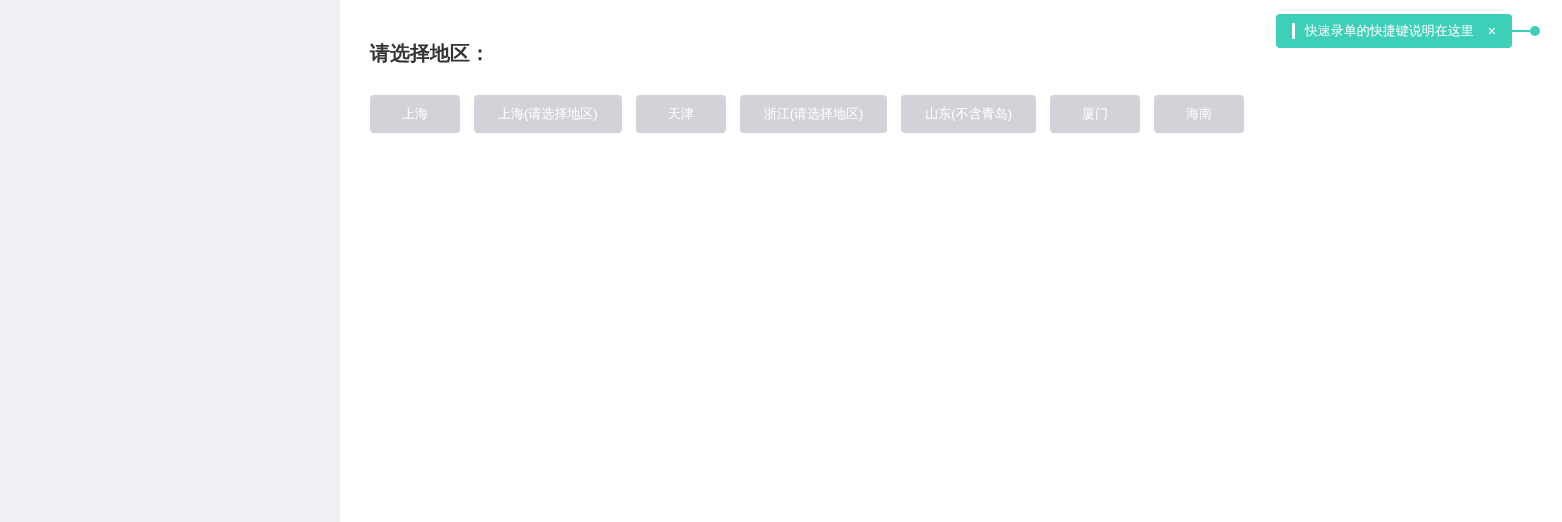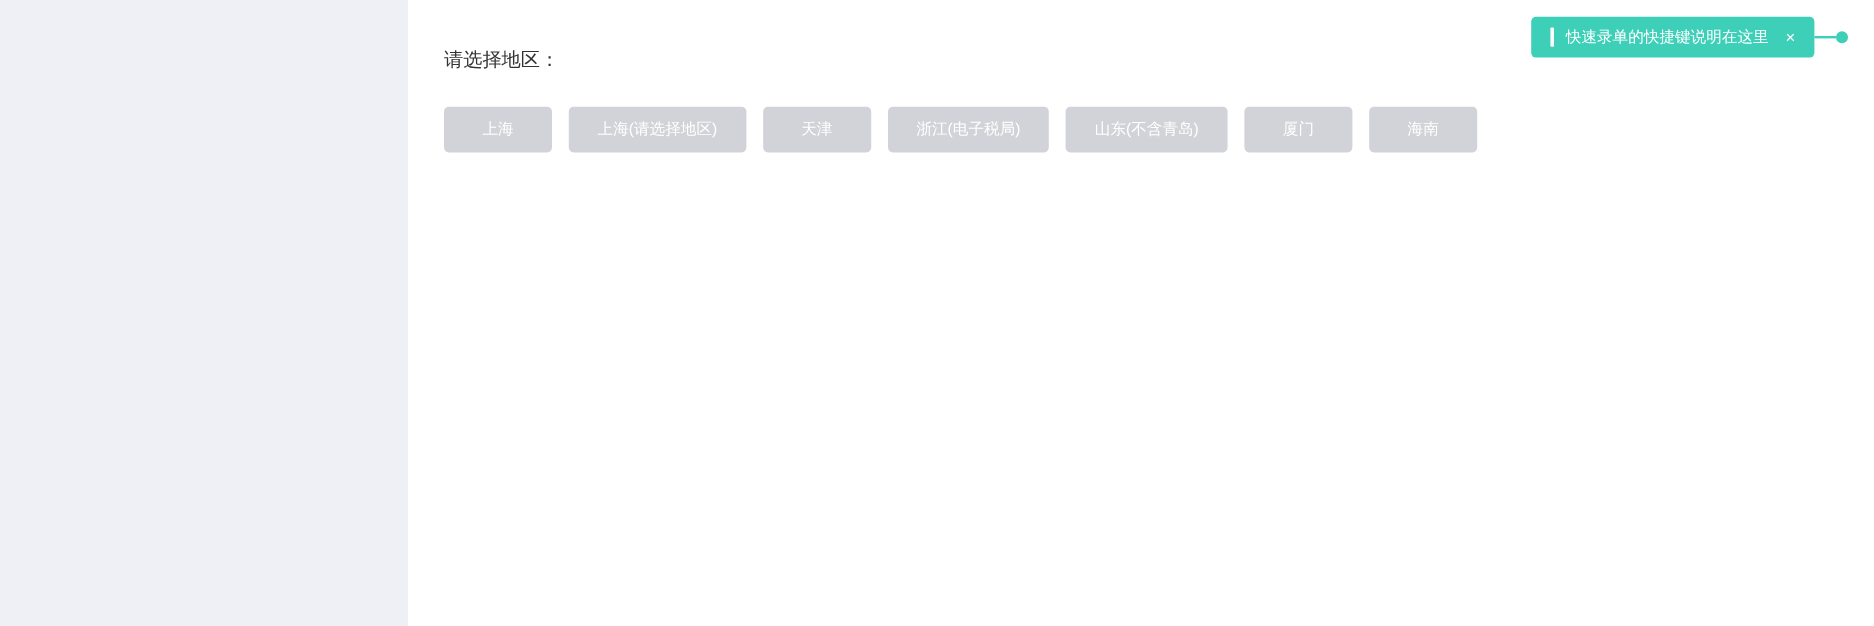--- a/index.html
+++ b/index.html
@@ -30,24 +30,24 @@
       position: absolute;
       left: 340px;
       top: 0;
       width: 1222px;
       height: 522px;
       background: #ffffff;
       padding: 40px 30px;
     }
 
     .page-title {
-      font-size: 16px;
+      font-size: 20px;
       color: #333;
       margin-bottom: 28px;
-      font-weight: normal;
+      font-weight: bold;
     }
 
     .region-buttons {
       display: flex;
       flex-wrap: wrap;
       gap: 14px;
     }
 
     .region-btn {
       background: #d1d3d9;
@@ -118,21 +118,21 @@
 <body>
 
 <div class="sidebar"></div>
 
 <div class="main-content">
   <div class="page-title">请选择地区：</div>
   <div class="region-buttons" id="region-buttons">
       <button class="region-btn">上海</button>
       <button class="region-btn">上海(请选择地区)</button>
       <button class="region-btn">天津</button>
-      <button class="region-btn">浙江(电子税局)</button>
+      <button class="region-btn">浙江(请选择地区)</button>
       <button class="region-btn">山东(不含青岛)</button>
       <button class="region-btn">厦门</button>
       <button class="region-btn">海南</button>
     </div>
 </div>
 
 <div class="tooltip-banner">
   <span class="bar"></span>
   <span>快速录单的快捷键说明在这里</span>
   <span class="close-icon">×</span>

